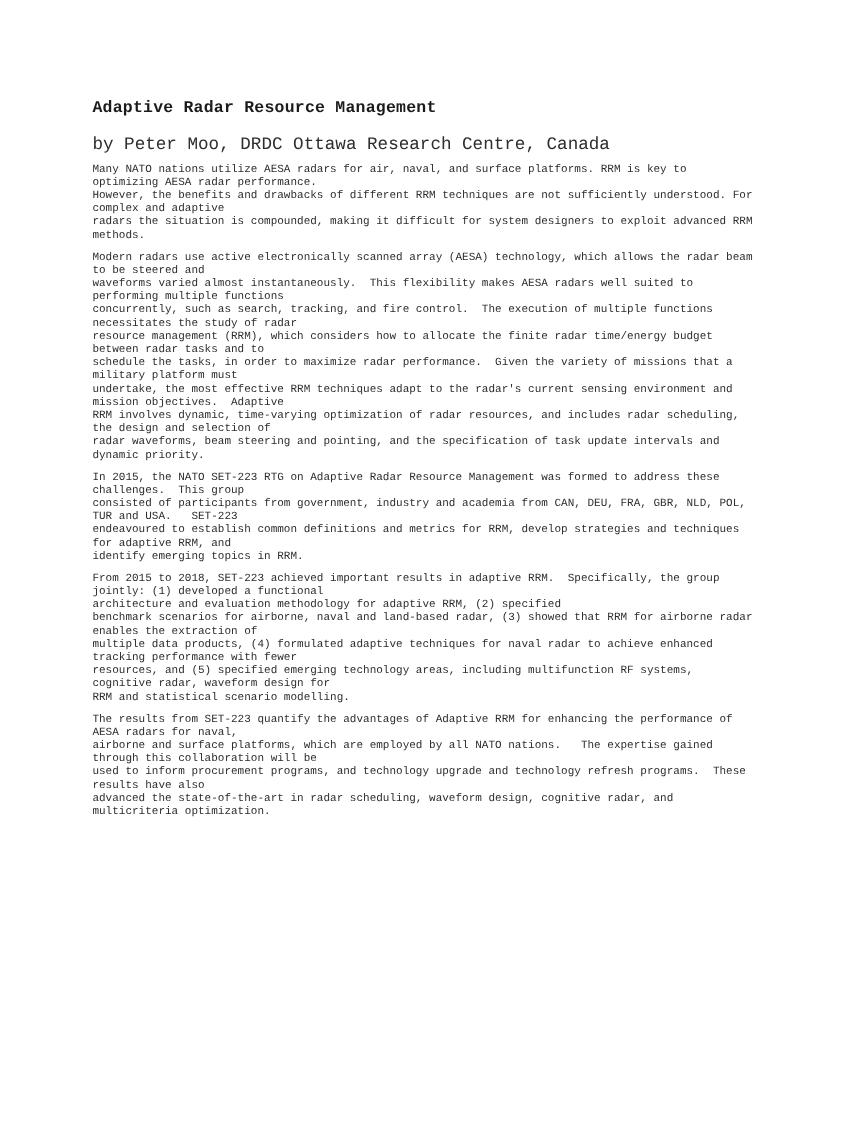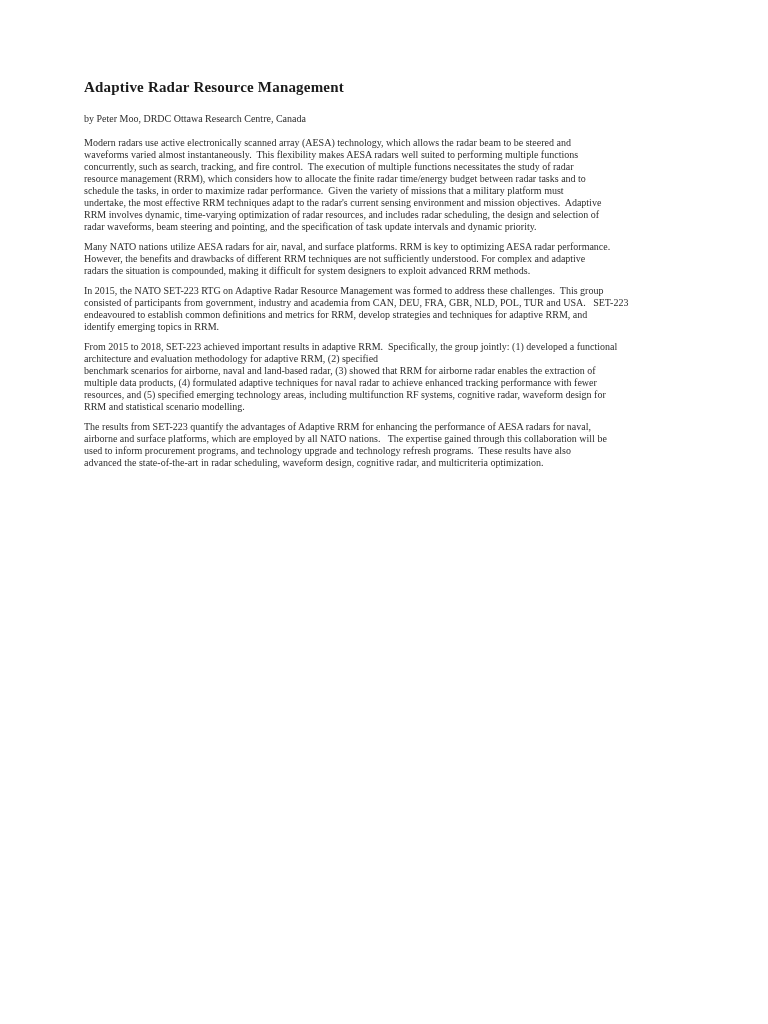--- a/index.html
+++ b/index.html
@@ -10,72 +10,73 @@
   .canvas {
     position: relative;
     width: 768px;
     height: 1024px;
     background: #ffffff;
     overflow: hidden;
     font-family: "Liberation Serif", "DejaVu Serif", serif;
   }
   .content {
     position: absolute;
-    top: 78px;
+    top: 90px;
     left: 84px;
     width: 602px;
+    font-family: Liberation Mono, monospace;
   }
   .title {
     font-size: 15px;
     line-height: 18px;
     font-weight: bold;
     color: #1b1b1b;
     margin: 0 0 17px 0;
     letter-spacing: 0.2px;
   }
   .subtitle {
     font-size: 10px;
     line-height: 12px;
     font-weight: bold;
     color: #222222;
     white-space: pre-wrap;
   }
   .byline {
-    font-size: 10px;
+    font-size: 16px;
     line-height: 12px;
     color: #2d2d2d;
     margin: 0 0 12px 0;
     white-space: pre-wrap;
   }
   .para {
     font-size: 10px;
     line-height: 12px;
     color: #2d2d2d;
     margin: 0 0 8px 0;
     white-space: pre-wrap;
   }
 </style>
 </head>
 <body>
 
 <div class="canvas">
   <div class="content">
     <h1 class="title">Adaptive Radar Resource Management</h1>
     <div class="byline">by Peter Moo, DRDC Ottawa Research Centre, Canada</div>
+    <p class="para">Many NATO nations utilize AESA radars for air, naval, and surface platforms. RRM is key to optimizing AESA radar performance.
+However, the benefits and drawbacks of different RRM techniques are not sufficiently understood. For complex and adaptive
+radars the situation is compounded, making it difficult for system designers to exploit advanced RRM methods.</p>
     <p class="para">Modern radars use active electronically scanned array (AESA) technology, which allows the radar beam to be steered and
 waveforms varied almost instantaneously.  This flexibility makes AESA radars well suited to performing multiple functions
 concurrently, such as search, tracking, and fire control.  The execution of multiple functions necessitates the study of radar
 resource management (RRM), which considers how to allocate the finite radar time/energy budget between radar tasks and to
 schedule the tasks, in order to maximize radar performance.  Given the variety of missions that a military platform must
 undertake, the most effective RRM techniques adapt to the radar's current sensing environment and mission objectives.  Adaptive
 RRM involves dynamic, time-varying optimization of radar resources, and includes radar scheduling, the design and selection of
 radar waveforms, beam steering and pointing, and the specification of task update intervals and dynamic priority.</p>
-    <p class="para">Many NATO nations utilize AESA radars for air, naval, and surface platforms. RRM is key to optimizing AESA radar performance.
-However, the benefits and drawbacks of different RRM techniques are not sufficiently understood. For complex and adaptive
-radars the situation is compounded, making it difficult for system designers to exploit advanced RRM methods.</p>
     <p class="para">In 2015, the NATO SET-223 RTG on Adaptive Radar Resource Management was formed to address these challenges.  This group
 consisted of participants from government, industry and academia from CAN, DEU, FRA, GBR, NLD, POL, TUR and USA.   SET-223
 endeavoured to establish common definitions and metrics for RRM, develop strategies and techniques for adaptive RRM, and
 identify emerging topics in RRM.</p>
     <p class="para">From 2015 to 2018, SET-223 achieved important results in adaptive RRM.  Specifically, the group jointly: (1) developed a functional
 architecture and evaluation methodology for adaptive RRM, (2) specified
 benchmark scenarios for airborne, naval and land-based radar, (3) showed that RRM for airborne radar enables the extraction of
 multiple data products, (4) formulated adaptive techniques for naval radar to achieve enhanced tracking performance with fewer
 resources, and (5) specified emerging technology areas, including multifunction RF systems, cognitive radar, waveform design for
 RRM and statistical scenario modelling.</p>

